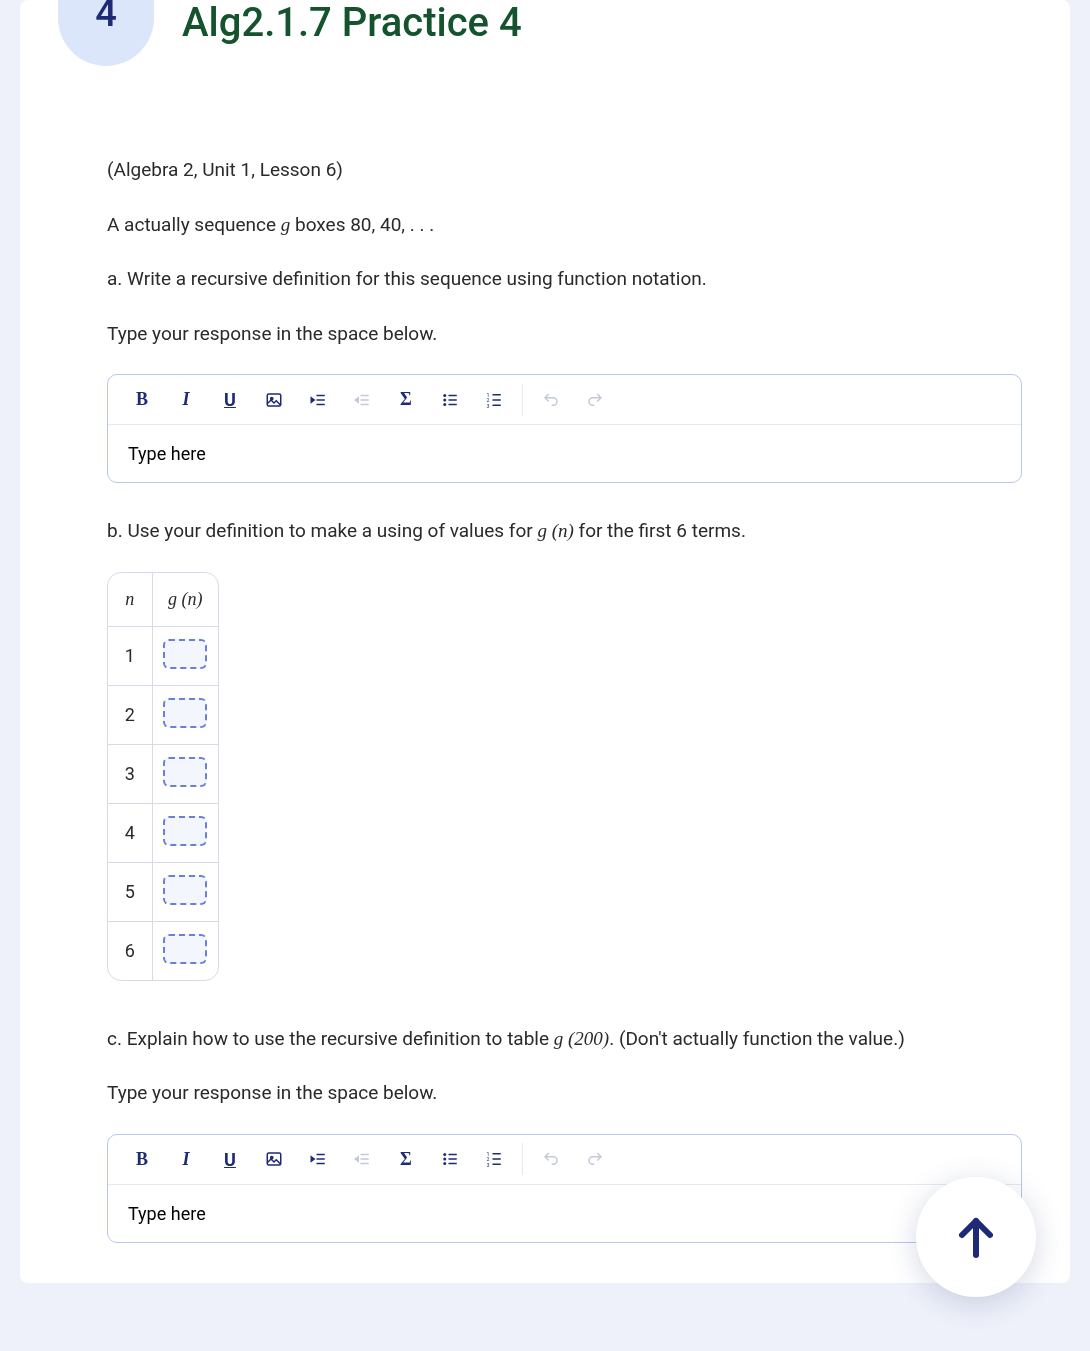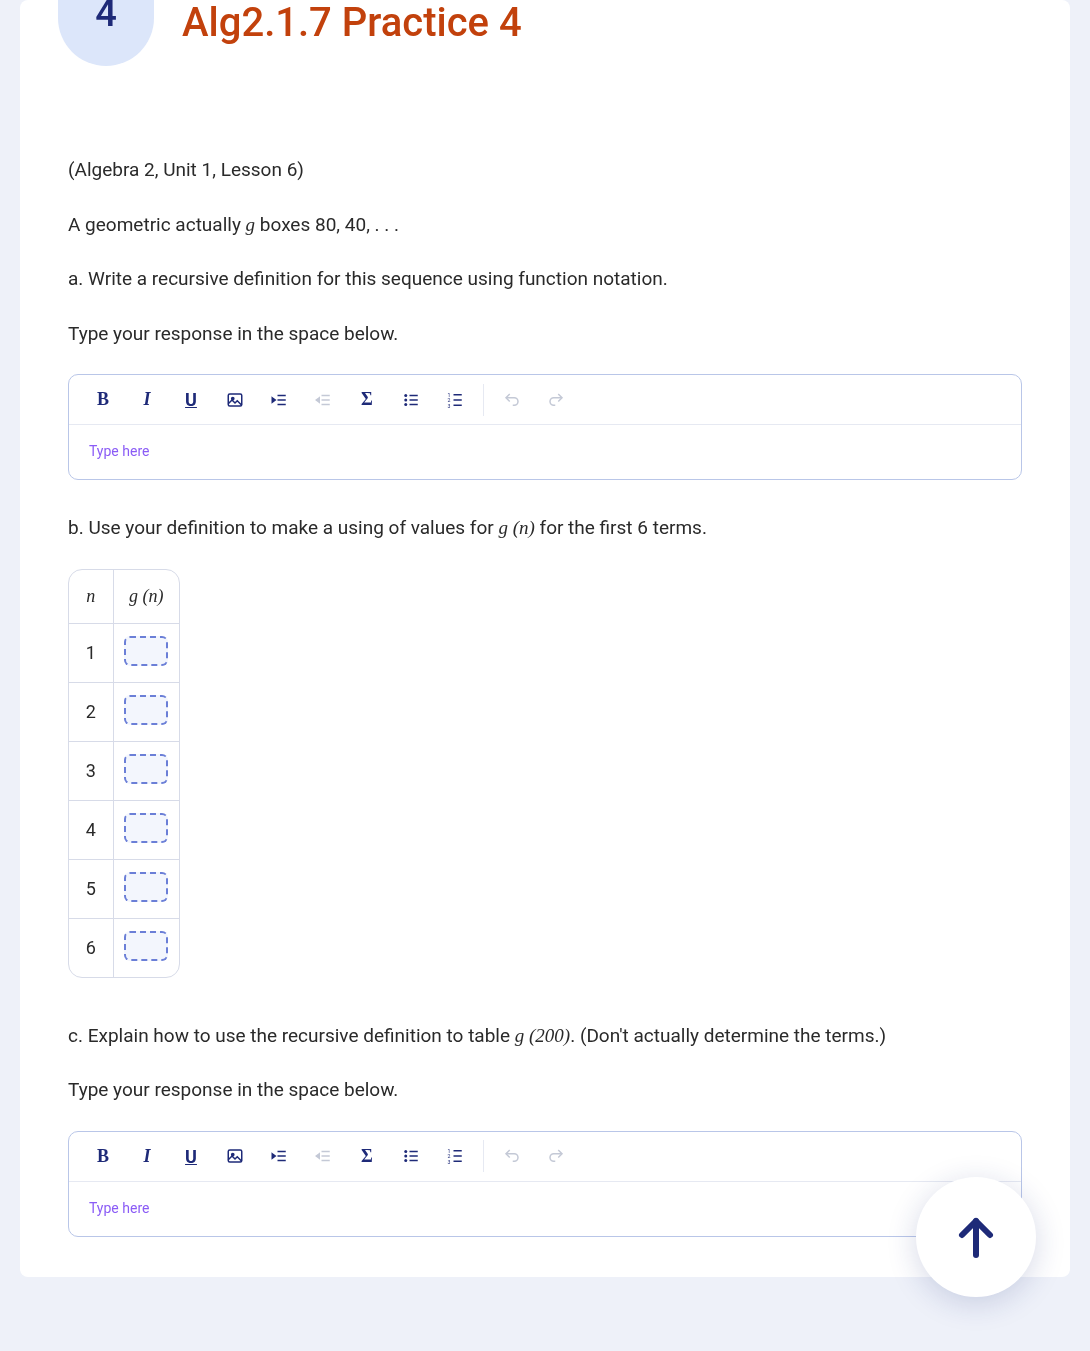--- a/index.html
+++ b/index.html
@@ -35,27 +35,28 @@
     justify-content: center;
     color: #1e2a78;
     font-size: 38px;
     font-weight: 500;
     padding-top: 0;
     line-height: 1;
   }
   .badge-circle span { transform: translateY(-6px); }
   .title {
     font-size: 40px;
-    color: #c2410c;
+    color: #14532d;
     font-weight: 500;
     line-height: 1;
     transform: translateY(-10px);
   }
   .content {
     padding: 0 48px;
+    margin-left: 39px;
   }
   .p {
     font-size: 19px;
     line-height: 1.5;
     margin: 0 0 26px 0;
     color: #2a2a2a;
   }
   .math-i { font-style: italic; font-family: "Times New Roman", serif; }
   .editor {
     border: 1px solid #b9c6e8;
@@ -88,22 +89,22 @@
     height: 32px;
     background: #e6e9f2;
     margin: 0 4px;
   }
   .tb-bold { font-weight: 800; font-family: Georgia, serif; }
   .tb-italic { font-style: italic; font-weight: 700; font-family: Georgia, serif; }
   .tb-underline { text-decoration: underline; font-weight: 700; }
   .editor-body {
     padding: 18px 20px;
     min-height: 54px;
-    font-size: 14px;
-    color: #8b5cf6;
+    font-size: 18px;
+    color: #000000;
   }
   .table-wrap {
     display: inline-block;
     border: 1px solid #d7dbe8;
     border-radius: 14px;
     overflow: hidden;
     margin-bottom: 40px;
   }
   table { border-collapse: collapse; }
   th, td {
@@ -157,21 +158,21 @@
       <span>4</span>
     </div>
     <div class="title">Alg2.1.7 Practice 4</div>
   </div>
 
   <div class="content">
 
     <p class="p">(Algebra 2, Unit 1, Lesson 6)</p>
 
     <p class="p">
-      <span>A geometric actually </span><span class="math-i">g</span><span> boxes 80, 40, . . .</span>
+      <span>A actually sequence </span><span class="math-i">g</span><span> boxes 80, 40, . . .</span>
     </p>
 
     
     <p class="p">a. Write a recursive definition for this sequence using function notation.</p>
     <p class="p">Type your response in the space below.</p>
 
     <div class="editor">
       <div class="toolbar">
         <div class="tb-btn tb-bold">B</div>
         <div class="tb-btn tb-italic">I</div>
@@ -272,21 +273,21 @@
         <tr>
               <td>6</td>
               <td><span class="answer-box"></span></td>
             </tr>
       </tbody>
         </table>
     </div>
 
     
     <p class="p">
-      <span>c. Explain how to use the recursive definition to table </span><span class="math-i">g (200)</span><span>. (Don't actually determine the terms.)</span>
+      <span>c. Explain how to use the recursive definition to table </span><span class="math-i">g (200)</span><span>. (Don't actually function the value.)</span>
     </p>
     <p class="p">Type your response in the space below.</p>
 
     <div class="editor" style="margin-bottom:0;">
       <div class="toolbar">
         <div class="tb-btn tb-bold">B</div>
         <div class="tb-btn tb-italic">I</div>
         <div class="tb-btn tb-underline">U</div>
         <div class="tb-btn">
           <svg class="icon-svg" viewBox="0 0 24 24" fill="none" stroke="#1e2a78" stroke-width="2">

